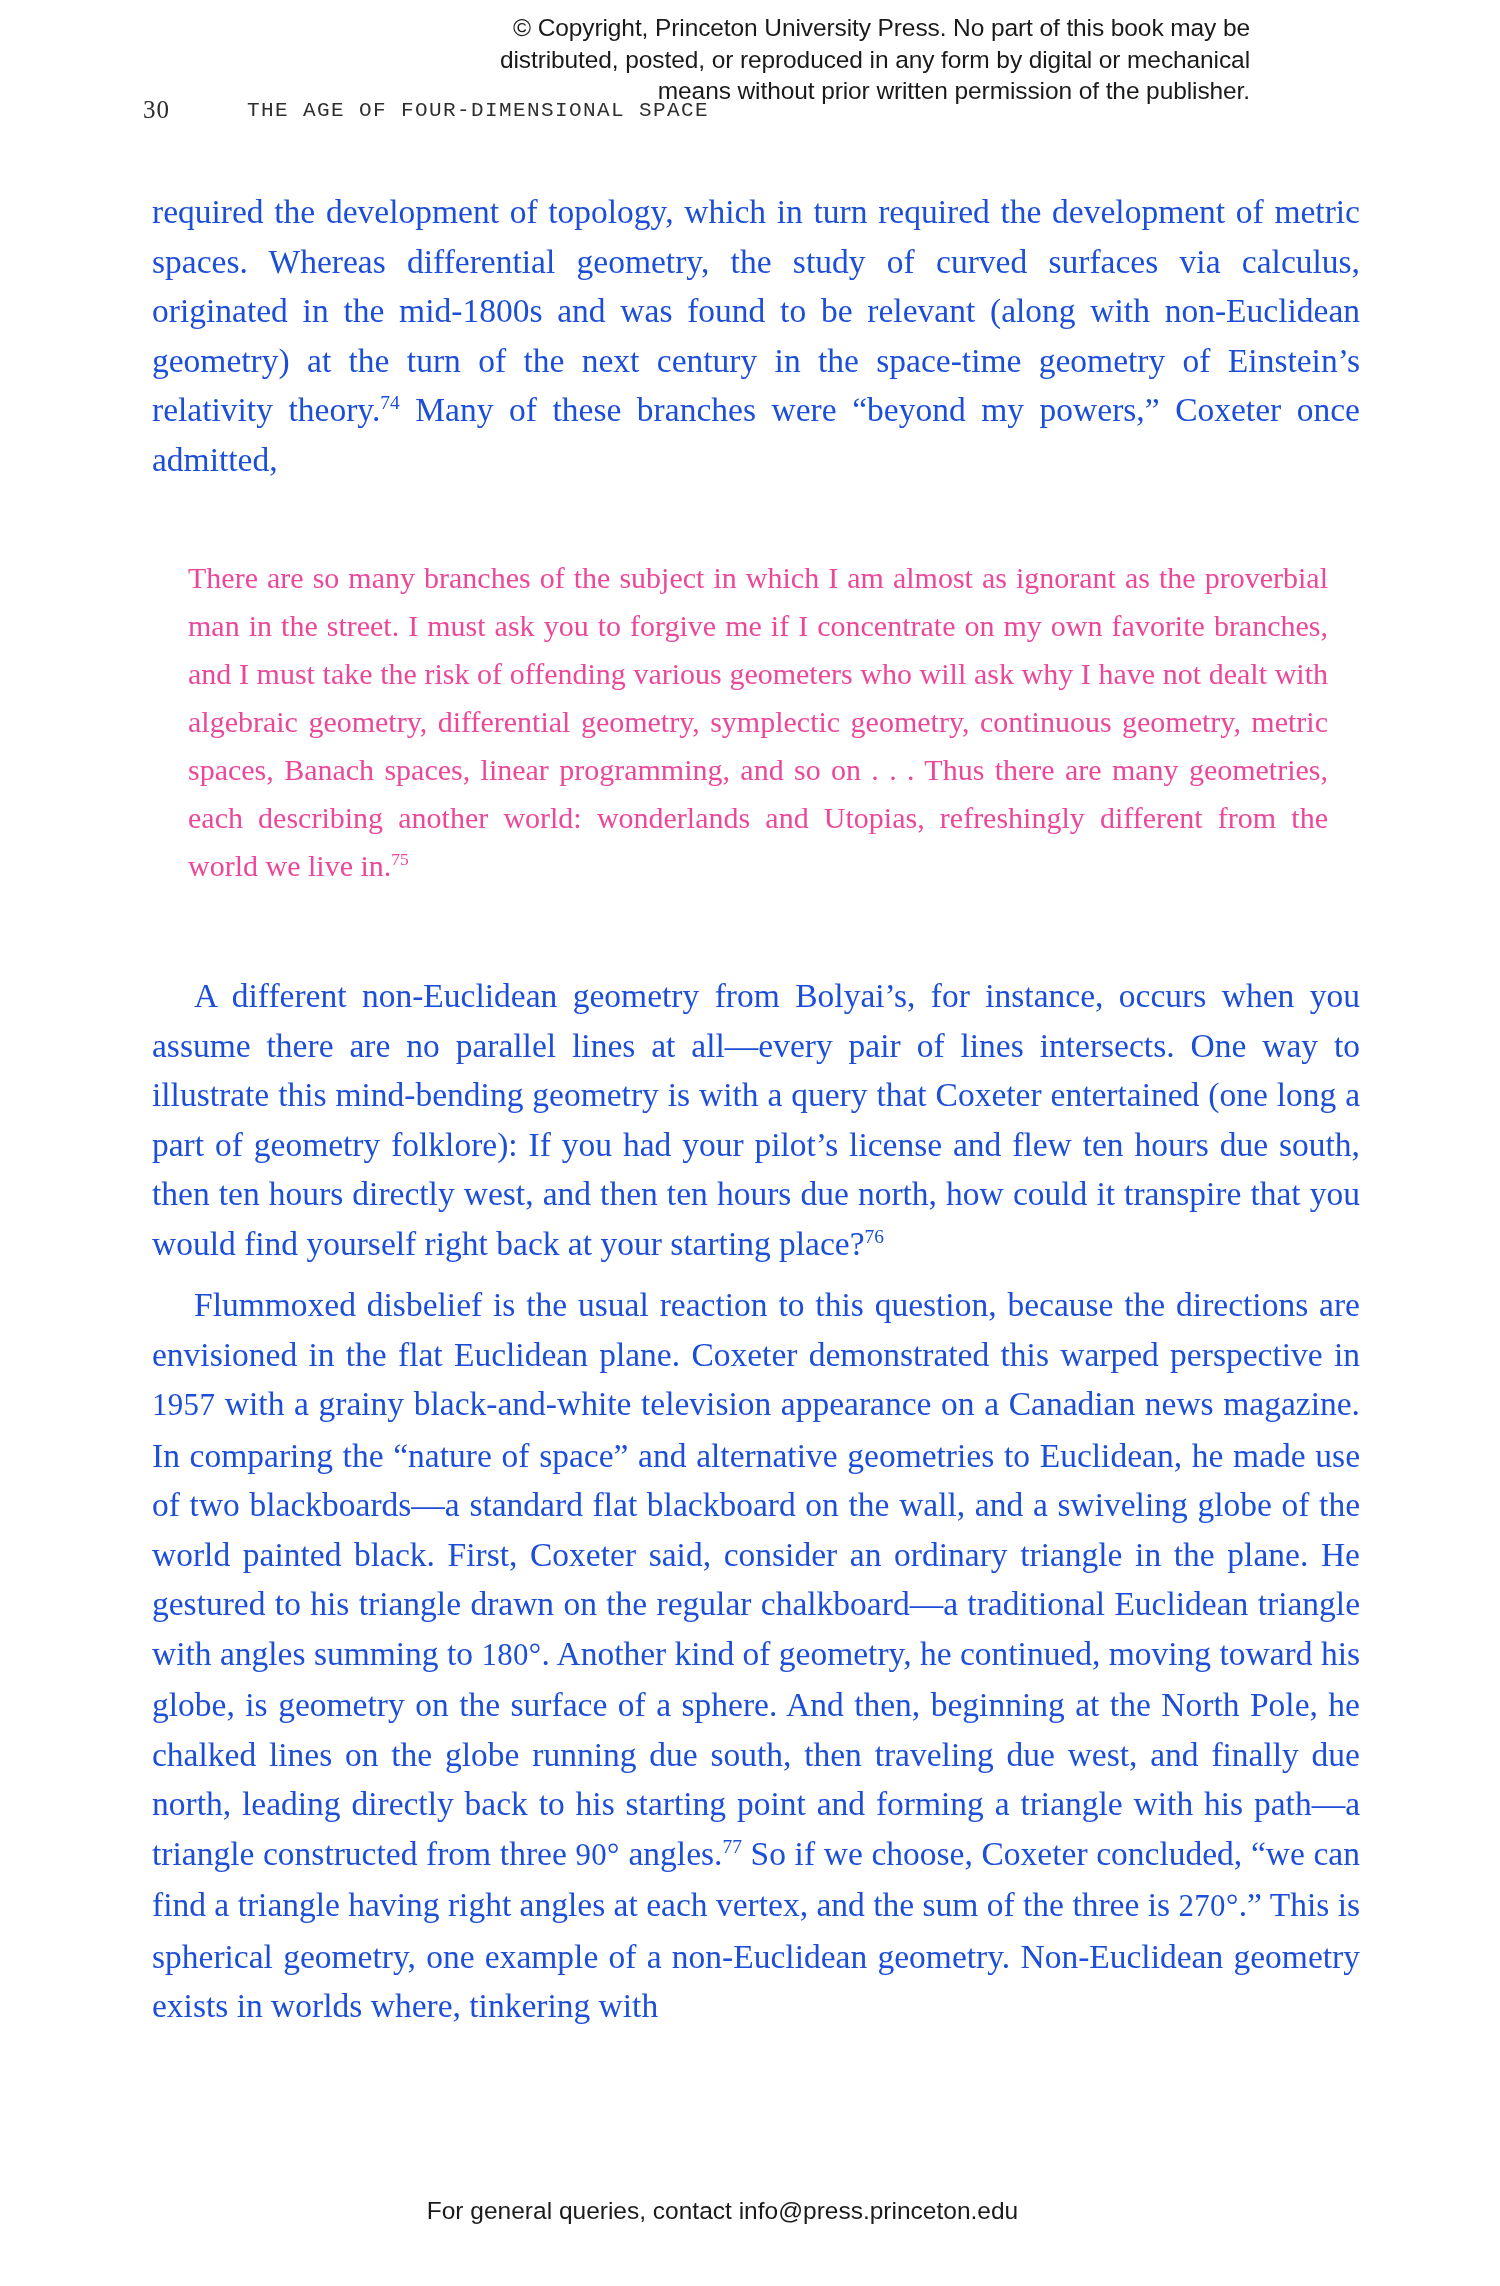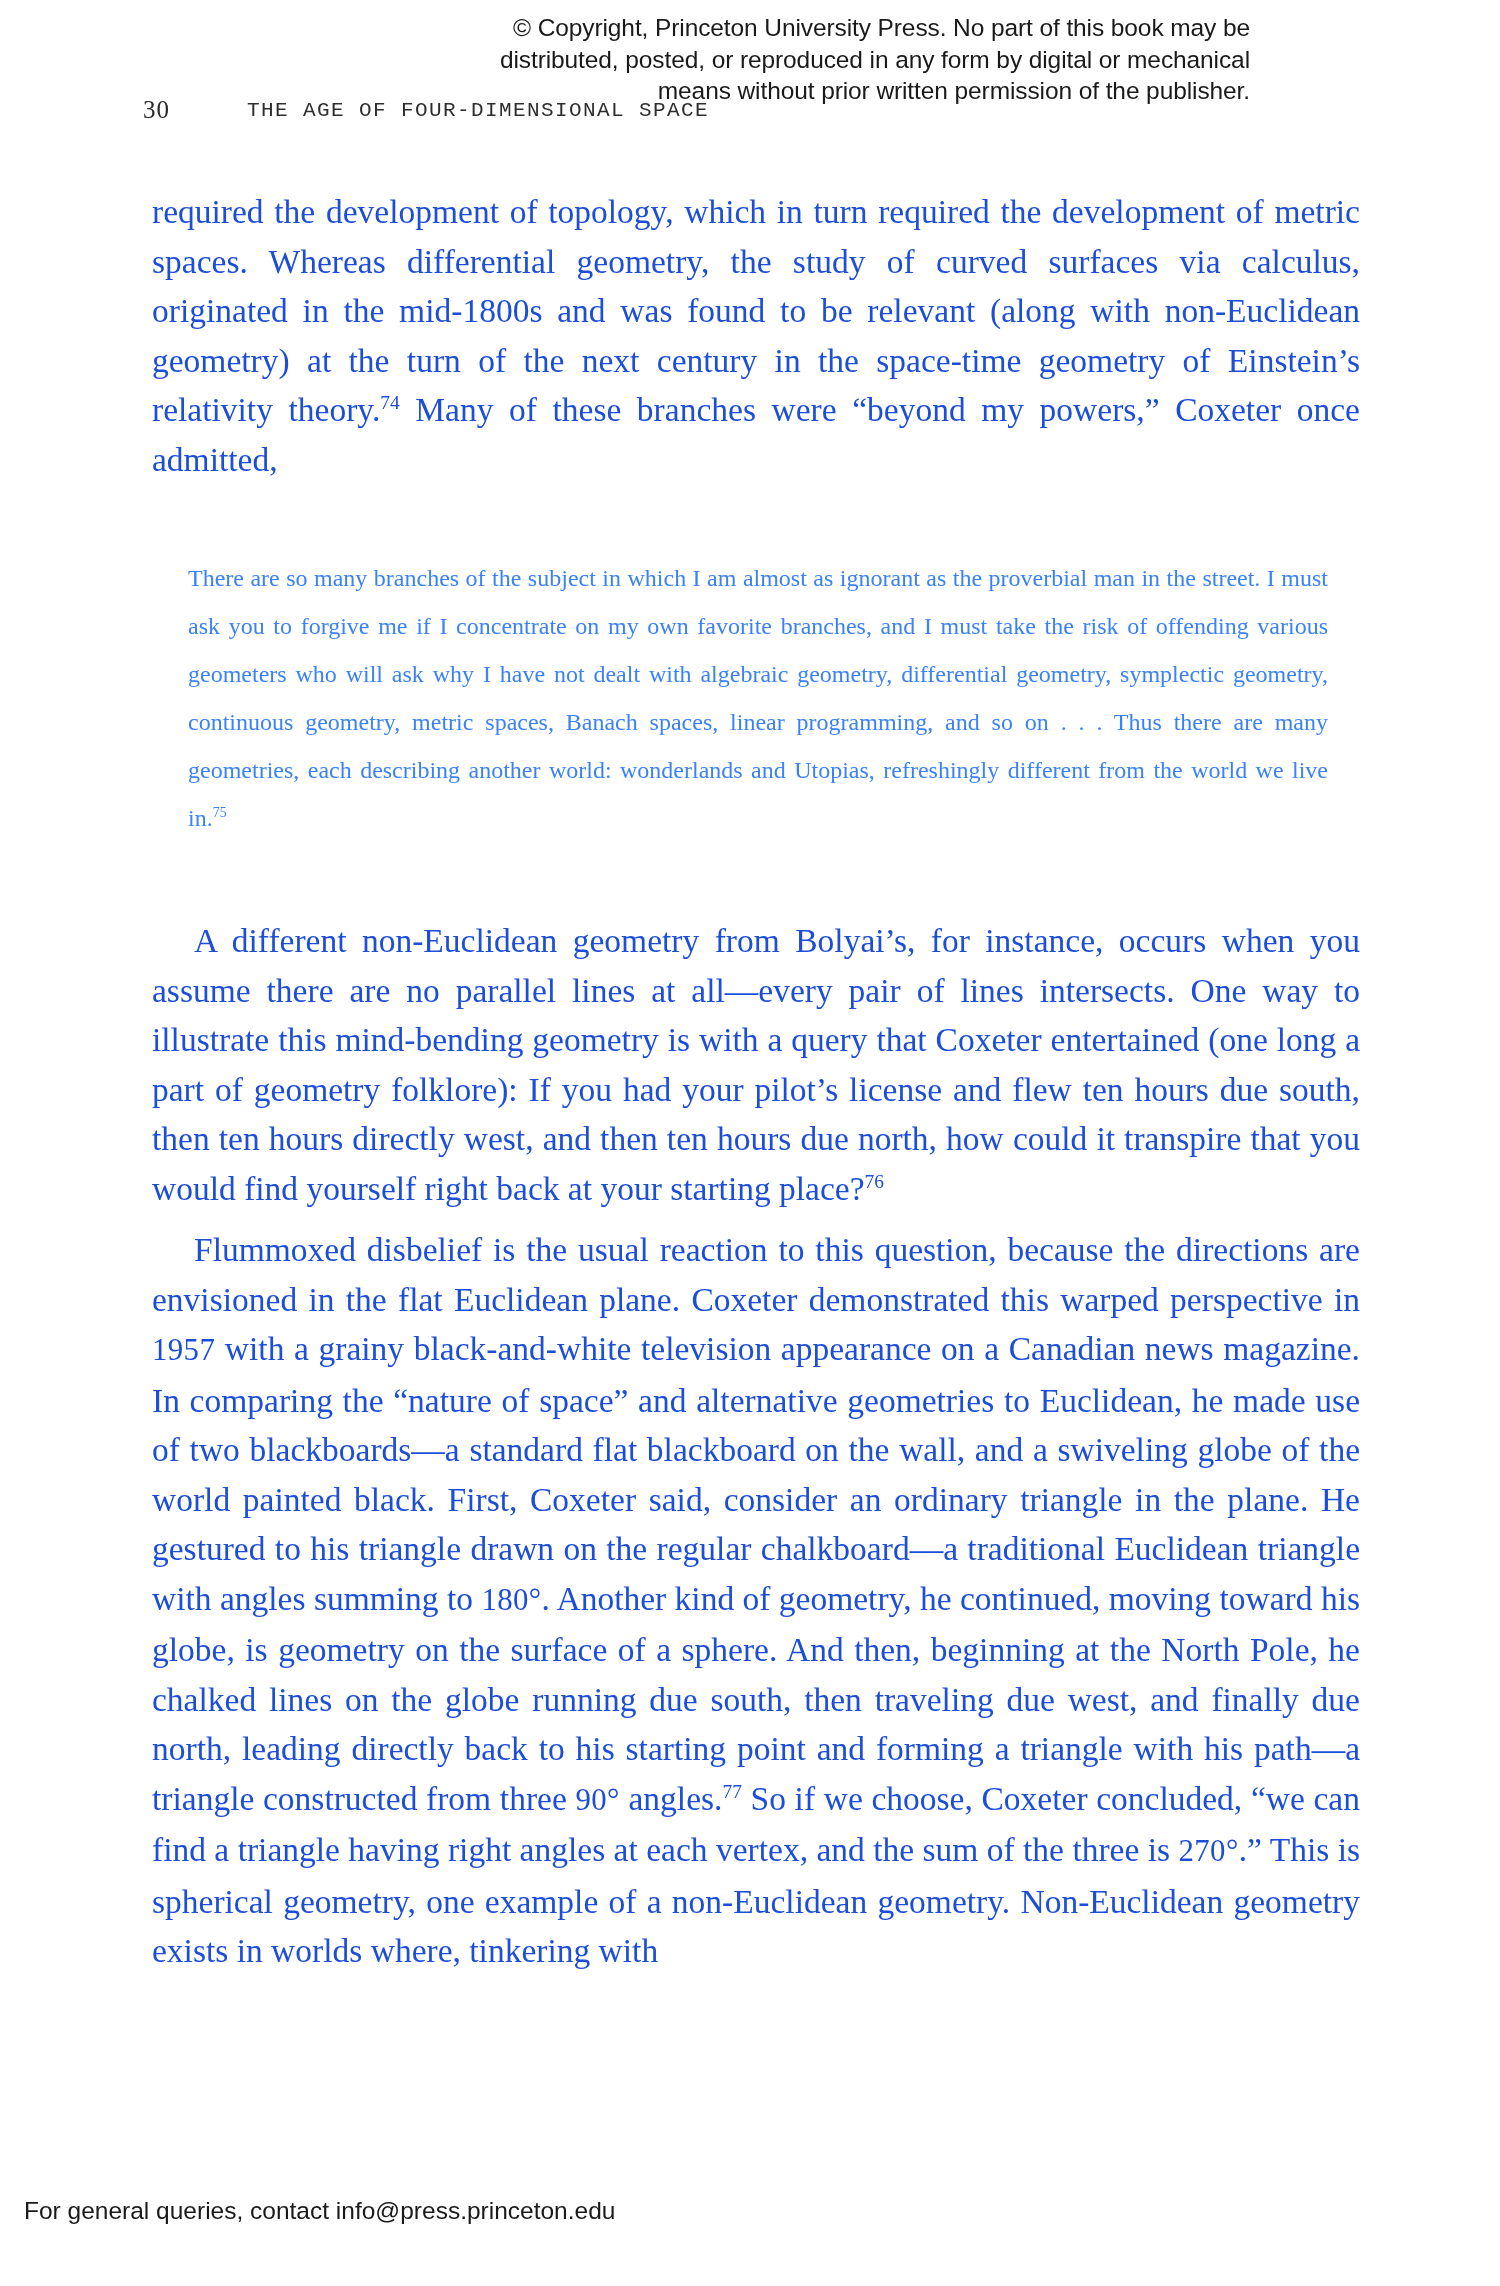--- a/index.html
+++ b/index.html
@@ -89,26 +89,26 @@
     hyphens: manual;
   }
   p.para + p.para {
     text-indent: 0;
   }
 
   .spacer-lg { height: 58px; }
   .spacer-md { height: 52px; }
 
   blockquote.quote {
-    margin: 0 0 10px 48px;
+    margin: 0 0 17px 48px;
     width: 1140px;
-    font-size: 24px;
+    font-size: 30px;
     line-height: 48px;
     text-align: justify;
-    color: #3b82f6;
+    color: #ec4899;
   }
   blockquote.quote p {
     margin: 0;
   }
 
   sup.fn {
     font-size: 0.58em;
     vertical-align: super;
     line-height: 0;
   }
@@ -118,26 +118,26 @@
     font-size: 0.92em;
     letter-spacing: 0.4px;
   }
 
   
   .footer {
     position: absolute;
     left: 0;
     top: 2196px;
     width: 1445px;
+    text-align: center;
     font-family: "Liberation Sans", "DejaVu Sans", sans-serif;
     font-size: 24.5px;
     line-height: 30px;
     color: #1a1a1a;
     z-index: 4;
-    padding-left: 24px;
   }
 </style>
 </head>
 <body>
 
 <div class="page">
 
   <div class="copyright-notice">© Copyright, Princeton University Press. No part of this book may be
 distributed, posted, or reproduced in any form by digital or mechanical
 means without prior written permission of the publisher.</div>

